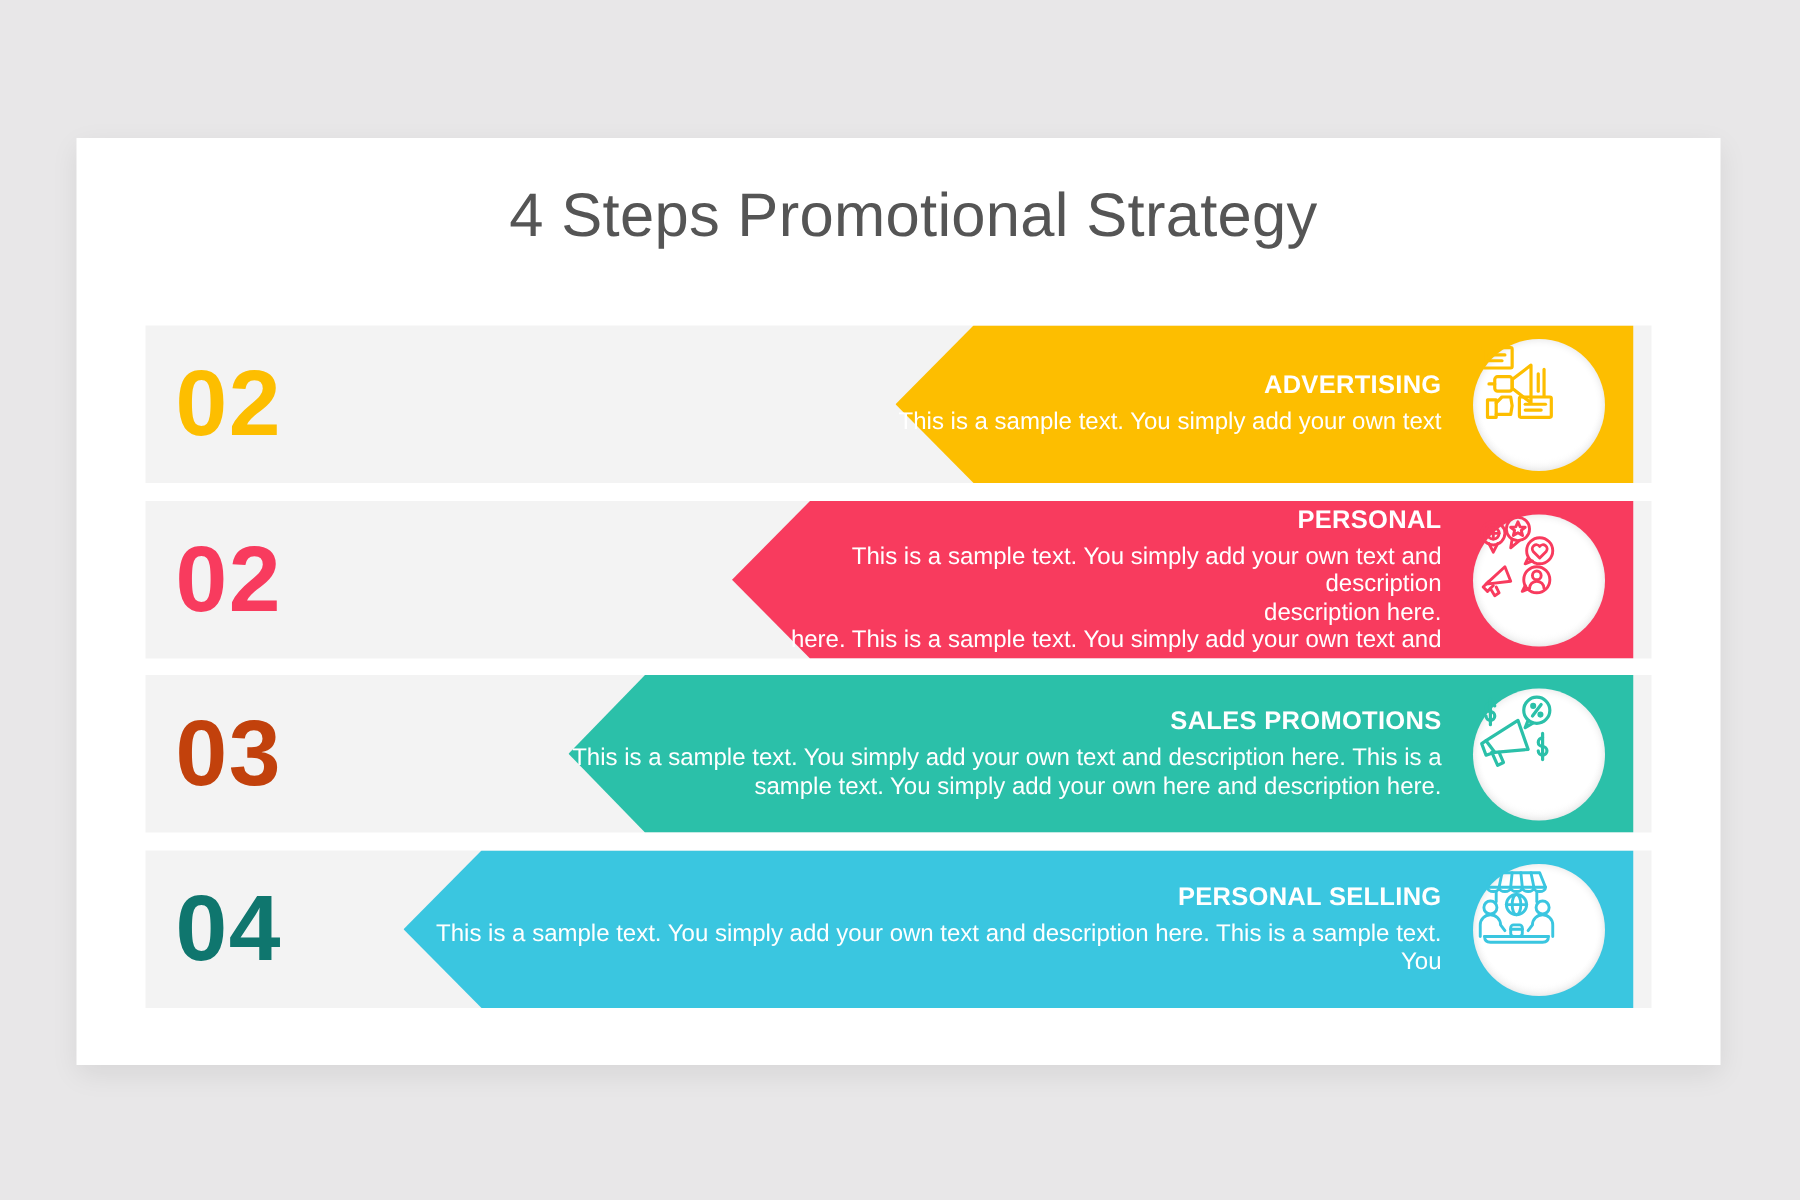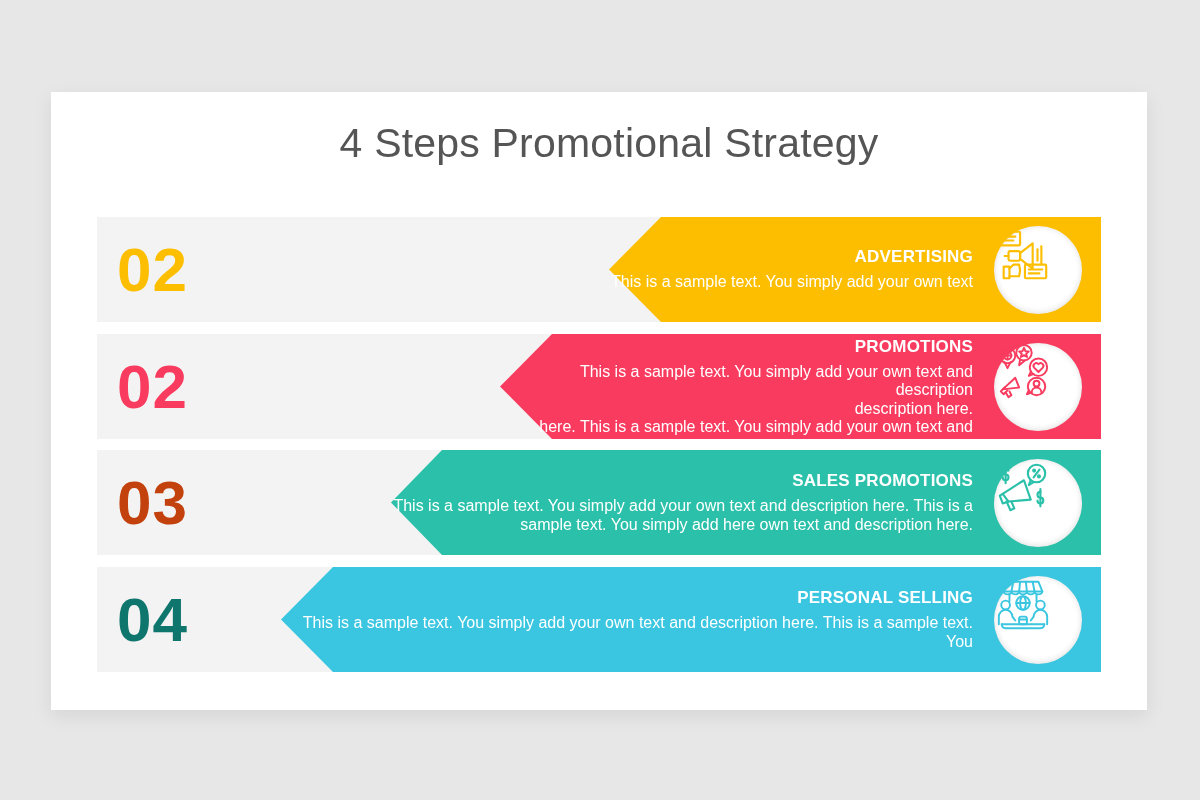--- a/index.html
+++ b/index.html
@@ -43,21 +43,21 @@
       position: absolute;
       left: 20px; top: 0;
       height: 105px;
       line-height: 105px;
       font-size: 62px;
       font-weight: bold;
       letter-spacing: 1px;
     }
     .arrow {
       position: absolute;
-      top: 0; right: 0;
+      top: 0; right: 12px;
       height: 105px;
     }
     .arrow svg { position: absolute; left: 0; top: 0; }
     .content {
       position: absolute;
       right: 128px;
       top: 0;
       height: 105px;
       display: flex;
       flex-direction: column;
@@ -126,21 +126,21 @@
     </div>
   </div>
 
   <div class="row" style="top:242px;">
     <div class="num" style="color:#F83B5E;">02</div>
     <div class="arrow" style="width:601px;">
       <svg width="601" height="105" viewBox="0 0 601 105">
           <polygon points="0,52.5 52,0 601,0 601,105 52,105" fill="#F83B5E"></polygon>
         </svg>
       <div class="content">
-        <div class="heading">PROMOTIONS</div>
+        <div class="heading">PERSONAL</div>
         <div class="desc">
           <div>This is a sample text. You simply add your own text and description</div>
           <div>description here.</div>
           <div>here. This is a sample text. You simply add your own text and</div>
         </div>
       </div>
       <div class="circle">
         <svg viewBox="0 0 60 60" fill="none" stroke="#F83B5E" stroke-width="2" stroke-linejoin="round" stroke-linecap="round">
           <circle cx="14" cy="13" r="8"></circle>
           <path d="M11 20 L14 26 L17 20"></path>
@@ -168,21 +168,21 @@
   <div class="row" style="top:358px;">
     <div class="num" style="color:#c2410c;">03</div>
     <div class="arrow" style="width:710px;">
       <svg width="710" height="105" viewBox="0 0 710 105">
           <polygon points="0,52.5 51,0 710,0 710,105 51,105" fill="#2BC0A9"></polygon>
         </svg>
       <div class="content">
         <div class="heading">SALES PROMOTIONS</div>
         <div class="desc">
           <div>This is a sample text. You simply add your own text and description here. This is a</div>
-          <div>sample text. You simply add here own text and description here.</div>
+          <div>sample text. You simply add your own here and description here.</div>
         </div>
       </div>
       <div class="circle">
         <svg viewBox="0 0 60 60" fill="none" stroke="#2BC0A9" stroke-width="2.2" stroke-linejoin="round" stroke-linecap="round">
           <path d="M12 10 A3 3 0 0 0 9 13 A3 3 0 0 0 12 16 A3 3 0 0 1 15 19 A3 3 0 0 1 12 22 A3 3 0 0 1 9 19"></path>
           <line x1="12" y1="7" x2="12" y2="25"></line>
           <path d="M15 12 A3 3 0 0 0 12 10"></path>
           <circle cx="44" cy="15" r="9"></circle>
           <path d="M38 22 L36 27 L41 24"></path>
           <line x1="47" y1="11" x2="41" y2="19"></line>

